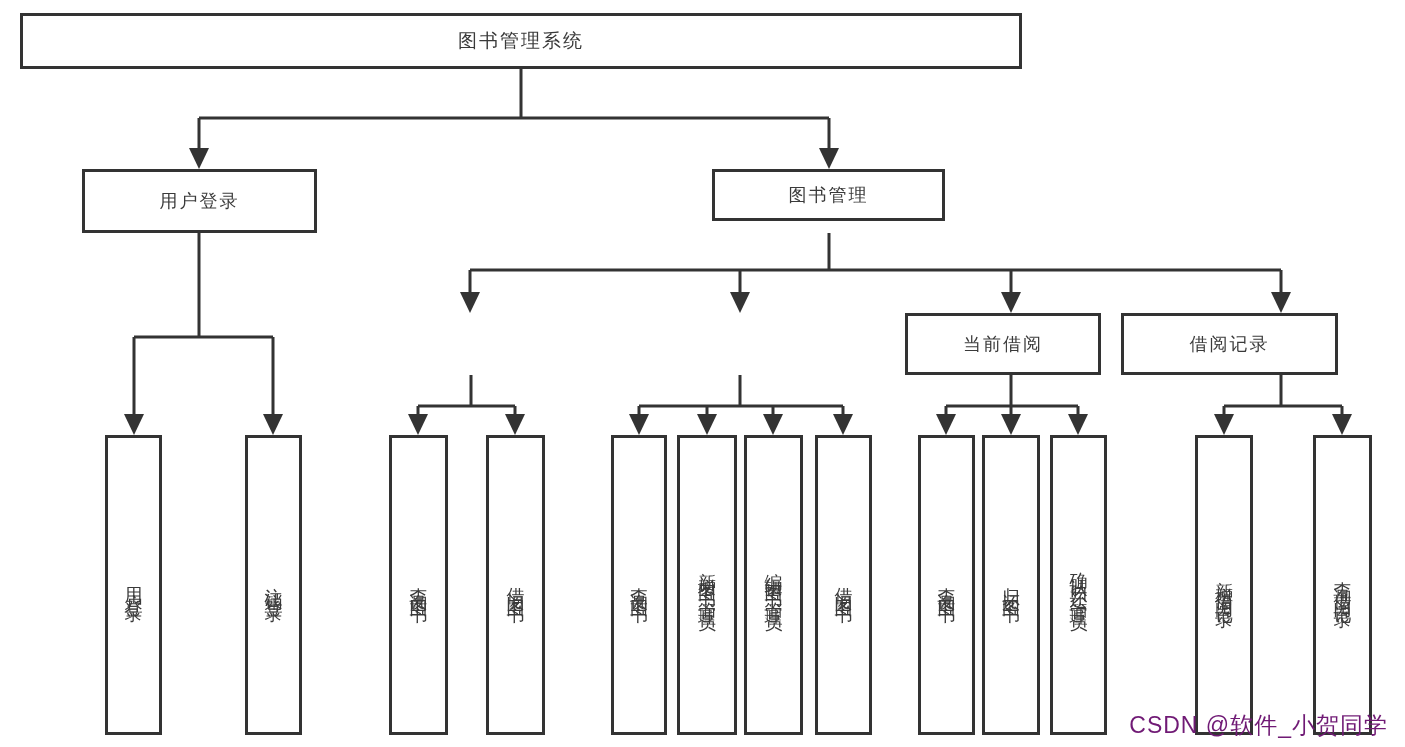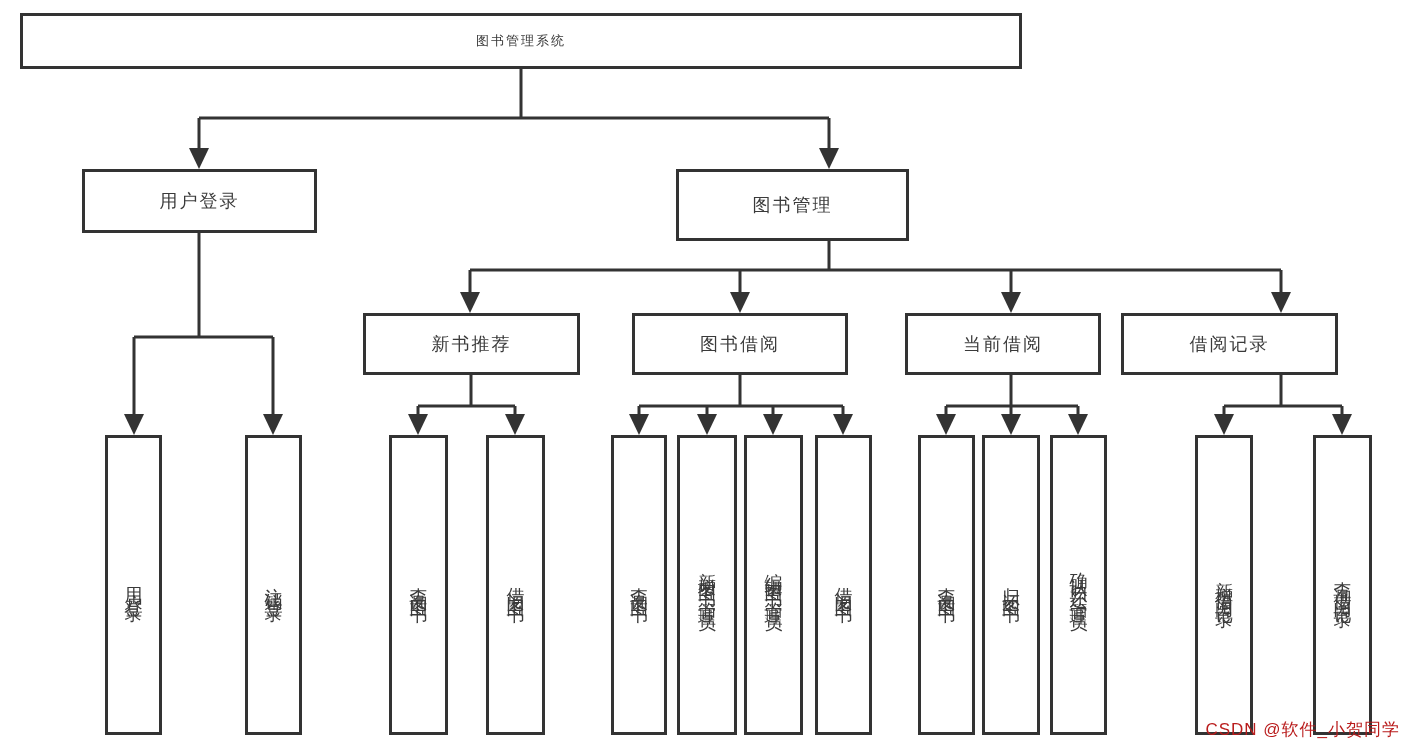--- a/index.html
+++ b/index.html
@@ -18,33 +18,33 @@
     border:3px solid #333333;
     box-sizing:border-box;
     display:flex;
     align-items:center;
     justify-content:center;
     color:#3a3a3a;
     font-size:18px;
     letter-spacing:2px;
     white-space:nowrap;
   }
-  .node.root { font-size:13px;font-family:Liberation Serif, serif; }
+  .node.root { font-size:19px;font-family:Liberation Serif, serif; }
   .node.v {
     writing-mode:vertical-rl;
     letter-spacing:6px;
     font-size:18px;
     white-space:normal;
   }
   .watermark {
     position:absolute;
-    right:5px; bottom:6px;
+    right:17px; bottom:6px;
     z-index:3;
-    font-size:17px;
-    color:#b91c1c;
+    font-size:23px;
+    color:#701a75;
     letter-spacing:1px;
   }
 </style>
 </head>
 <body>
 
 <div class="canvas">
 
   <svg class="wires" width="1405" height="747" viewBox="0 0 1405 747">
     <g stroke="#333333" stroke-width="3" fill="none">
@@ -75,24 +75,22 @@
       <polygon points="1001,414 1021,414 1011,435"></polygon>
       <polygon points="1068,414 1088,414 1078,435"></polygon>
       <polygon points="1214,414 1234,414 1224,435"></polygon>
       <polygon points="1332,414 1352,414 1342,435"></polygon>
     </g>
   </svg>
 
   <div class="node root" style="left:20px;top:13px;width:1002px;height:56px">图书管理系统</div>
 
   <div class="node" style="left:82px;top:169px;width:235px;height:64px">用户登录</div>
-  <div class="node" style="left:676px;top:169px;width:233px;height:72px">图书管理</div>
+  <div class="node" style="left:712px;top:169px;width:233px;height:52px">图书管理</div>
 
-  <div class="node" style="left:363px;top:313px;width:217px;height:62px">新书推荐</div>
-  <div class="node" style="left:632px;top:313px;width:216px;height:62px">图书借阅</div>
   <div class="node" style="left:905px;top:313px;width:196px;height:62px">当前借阅</div>
   <div class="node" style="left:1121px;top:313px;width:217px;height:62px">借阅记录</div>
 
   <div class="node v" style="left:105px;top:435px;width:57px;height:300px">用户登录</div>
   <div class="node v" style="left:245px;top:435px;width:57px;height:300px">注销登录</div>
 
   <div class="node v" style="left:389px;top:435px;width:59px;height:300px">查询图书</div>
   <div class="node v" style="left:486px;top:435px;width:59px;height:300px">借阅图书</div>
 
   <div class="node v" style="left:611px;top:435px;width:56px;height:300px">查询图书</div>

